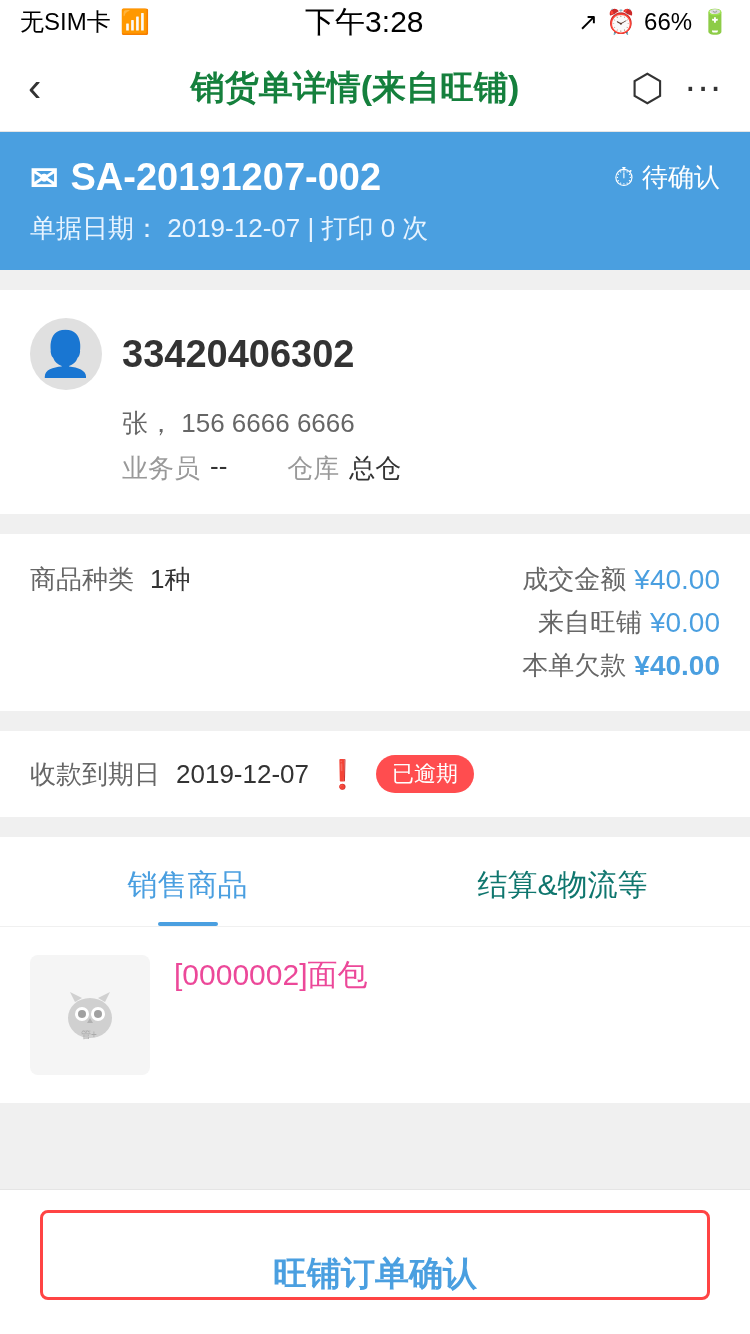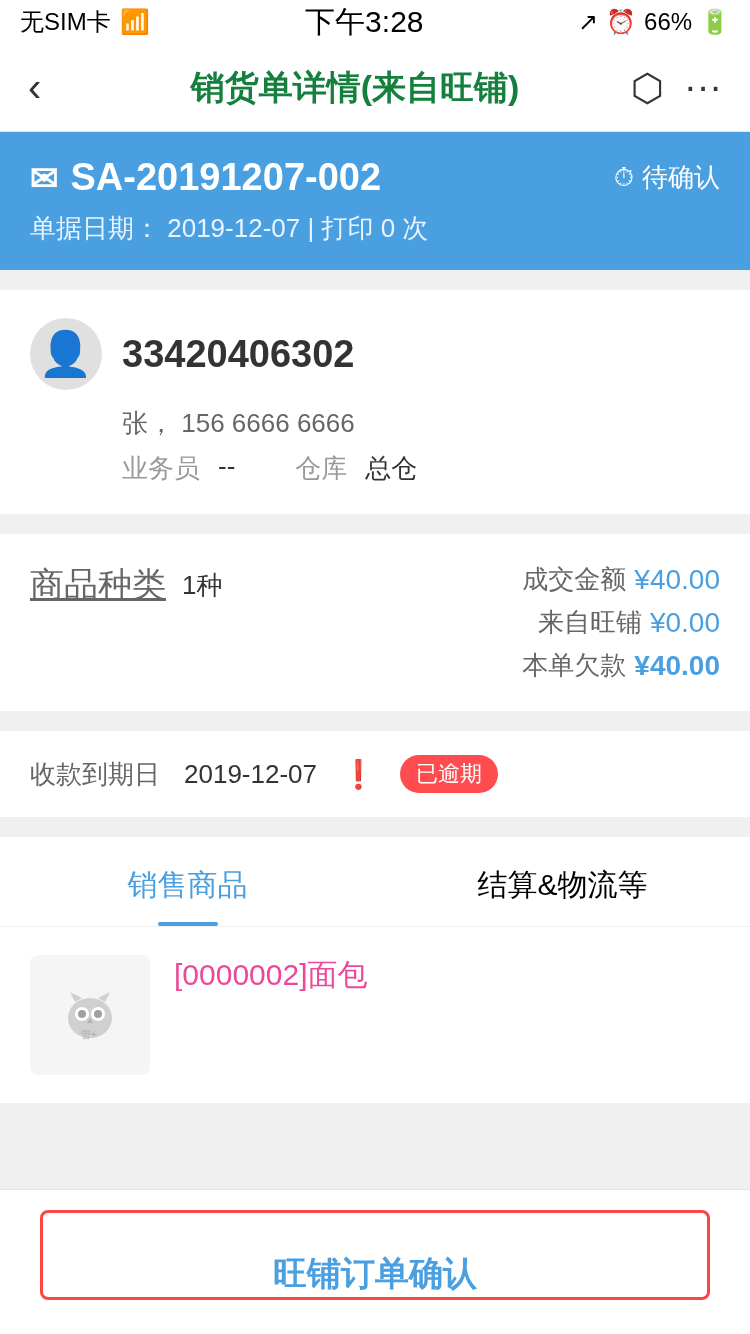--- a/index.html
+++ b/index.html
@@ -141,36 +141,36 @@
       margin-bottom: 10px;
     }
     .customer-meta {
       padding-left: 92px;
       display: flex;
       gap: 60px;
       font-size: 26px;
       color: #666;
       margin-top: 8px;
     }
-    .meta-item { display: flex; gap: 18px; }
+    .meta-item { display: flex; gap: 10px; }
     .meta-label { color: #999; }
     .meta-value { color: #333; }
 
     
     .summary-section {
       background: #fff;
       margin-top: 20px;
       padding: 28px 30px;
     }
     .summary-row {
       display: flex;
       justify-content: space-between;
       align-items: flex-start;
     }
-    .summary-left { font-size: 34px; color: #666; text-decoration: underline; }
+    .summary-left { font-size: 26px; color: #666; }
     .summary-left-value { font-size: 26px; color: #333; }
     .product-type-row {
       display: flex;
       align-items: center;
       gap: 16px;
     }
     .summary-right {
       text-align: right;
       display: flex;
       flex-direction: column;
@@ -193,21 +193,21 @@
       background: #fff;
       margin-top: 20px;
       display: flex;
       border-bottom: 1px solid #f0f0f0;
     }
     .tab-item {
       flex: 1;
       text-align: center;
       padding: 28px 0 20px;
       font-size: 30px;
-      color: #000000;
+      color: #0f766e;
       cursor: pointer;
       position: relative;
     }
     .tab-item.active {
       color: #4a9fe0;
     }
     .tab-item.active::after {
       content: '';
       position: absolute;
       bottom: 0;
@@ -377,21 +377,21 @@
         <span class="amount-blue">¥0.00</span>
       </div>
       <div class="summary-right-item">
         <span class="summary-right-label">本单欠款</span>
         <span class="amount-blue-large">¥40.00</span>
       </div>
     </div>
   </div>
 </div>
 
-<div class="section" style="display:flex; align-items:center; gap:24px; margin-top:20px; padding:24px 30px;">
+<div class="section" style="display:flex; align-items:center; gap:16px; margin-top:20px; padding:24px 30px;">
   <span style="font-size:26px;color:#666;">收款到期日</span>
   <span style="font-size:26px;color:#333;">2019-12-07</span>
   <span style="font-size:28px;color:#ff4d4f;">❗</span>
   <span style="background:#ff4d4f;color:#fff;border-radius:20px;padding:4px 16px;font-size:22px;">已逾期</span>
 </div>
 
 <div class="tabs-section">
   <div class="tab-item active">
     <span>销售商品</span>
   </div>

